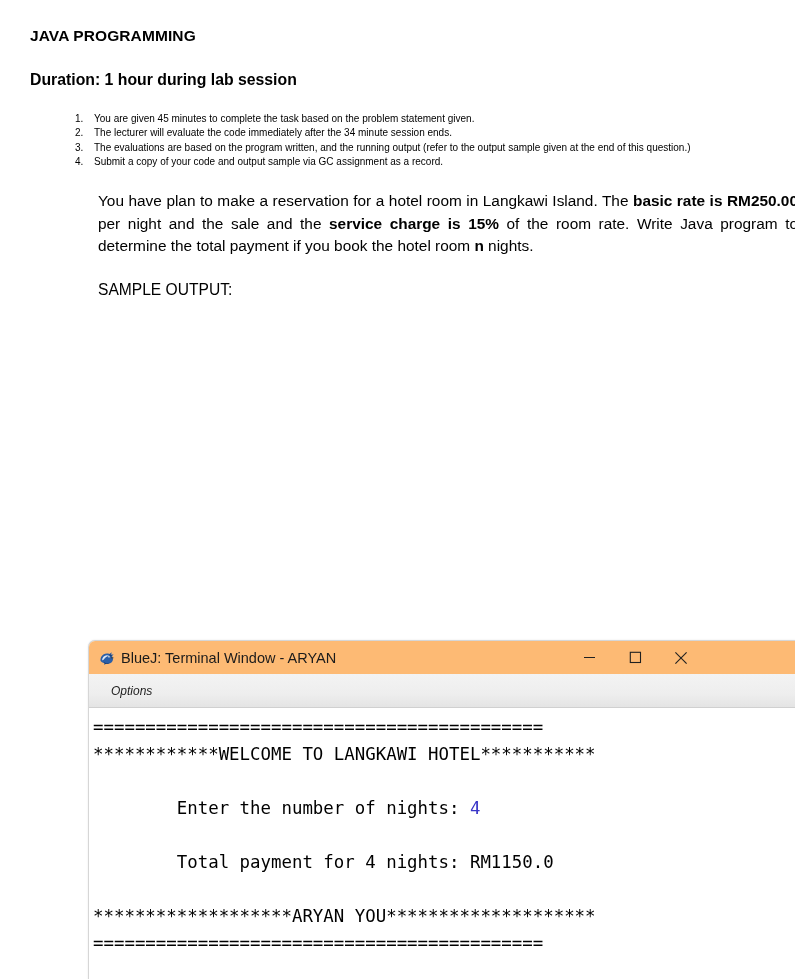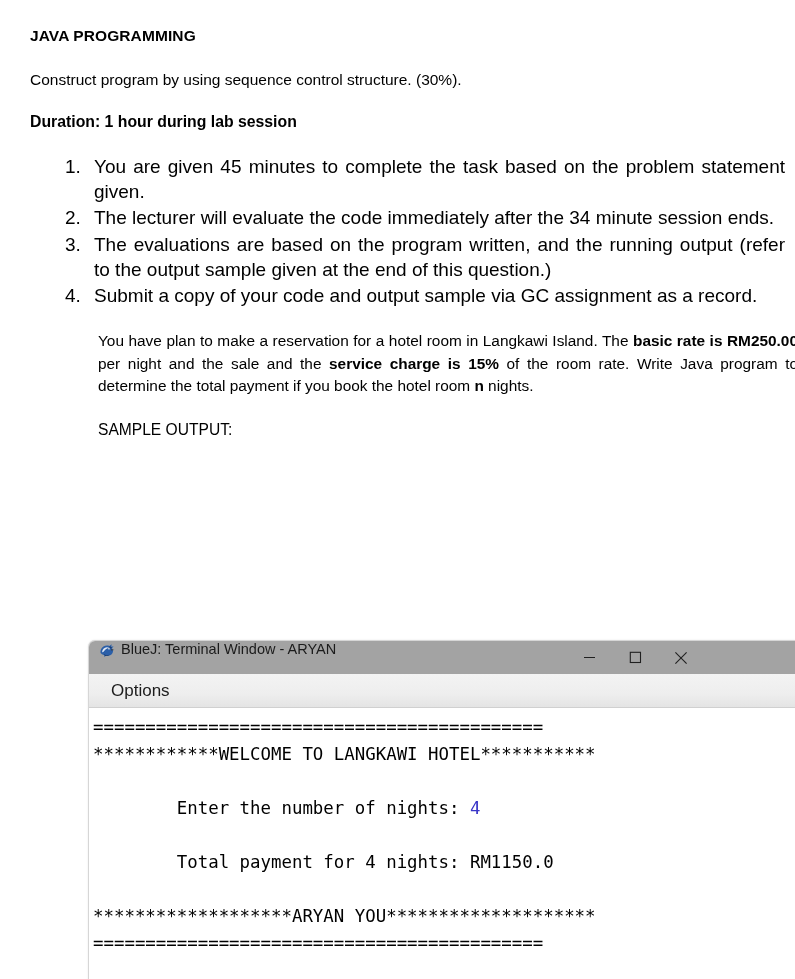--- a/index.html
+++ b/index.html
@@ -46,21 +46,21 @@
   }
   .doc-para {
     font-size: 15.5px;
     margin-bottom: 22px;
   }
 
   
   ol.instructions {
     margin: 6px 0 0 0;
     padding-left: 76px;
-    font-size: 19px;
+    font-size: 10px;
     line-height: 1.33;
     text-align: justify;
     max-width: 790px;
   }
   ol.instructions li {
     padding-left: 8px;
     margin-bottom: 1px;
   }
   ol.instructions li .li-text {
     display: block;
@@ -100,23 +100,23 @@
     border: 1px solid #d6d6d6;
     border-right: none;
     border-bottom: none;
     border-top-left-radius: 7px;
     box-shadow: 0 0 2px rgba(0,0,0,0.10);
     overflow: hidden;
   }
 
   .title-bar {
     display: flex;
-    align-items: flex-start;
+    align-items: center;
     height: 33px;
-    background: #a3a3a3;
+    background: #fdba74;
     padding-left: 9px;
     position: relative;
   }
   .bluej-icon {
     width: 18px;
     height: 18px;
     flex: 0 0 18px;
     margin-right: 5px;
     position: relative;
     top: 0px;
@@ -149,22 +149,23 @@
   .menu-bar {
     height: 34px;
     background: linear-gradient(to bottom, #f3f3f3 0%, #eeeeee 60%, #e4e4e4 100%);
     border-bottom: 1px solid #d0d0d0;
     display: flex;
     align-items: center;
     padding-left: 22px;
   }
   .menu-item {
     font-family: "Liberation Sans", sans-serif;
-    font-size: 17px;
+    font-size: 12px;
     color: #1d1d1d;
+    font-style: italic;
   }
 
   .terminal-body {
     background: #ffffff;
     padding: 6px 0 0 4px;
     height: 275px;
     overflow: hidden;
   }
   pre.term-text {
     margin: 0;
@@ -180,21 +181,20 @@
   }
 </style>
 </head>
 <body>
 
 <div class="page">
 
   <div class="doc-line doc-title">JAVA PROGRAMMING</div>
 
 
-  <div class="doc-line doc-para">Construct program by using sequence control structure. (30%).</div>
 
   <div class="doc-line doc-heading">Duration: 1 hour during lab session</div>
 
 
   <ol class="instructions">
     <li>
         <span class="li-text">You are given 45 minutes to complete the task based on the problem statement given.</span>
       </li>
     <li>
         <span class="li-text">The lecturer will evaluate the code immediately after the 34 minute session ends.</span>

